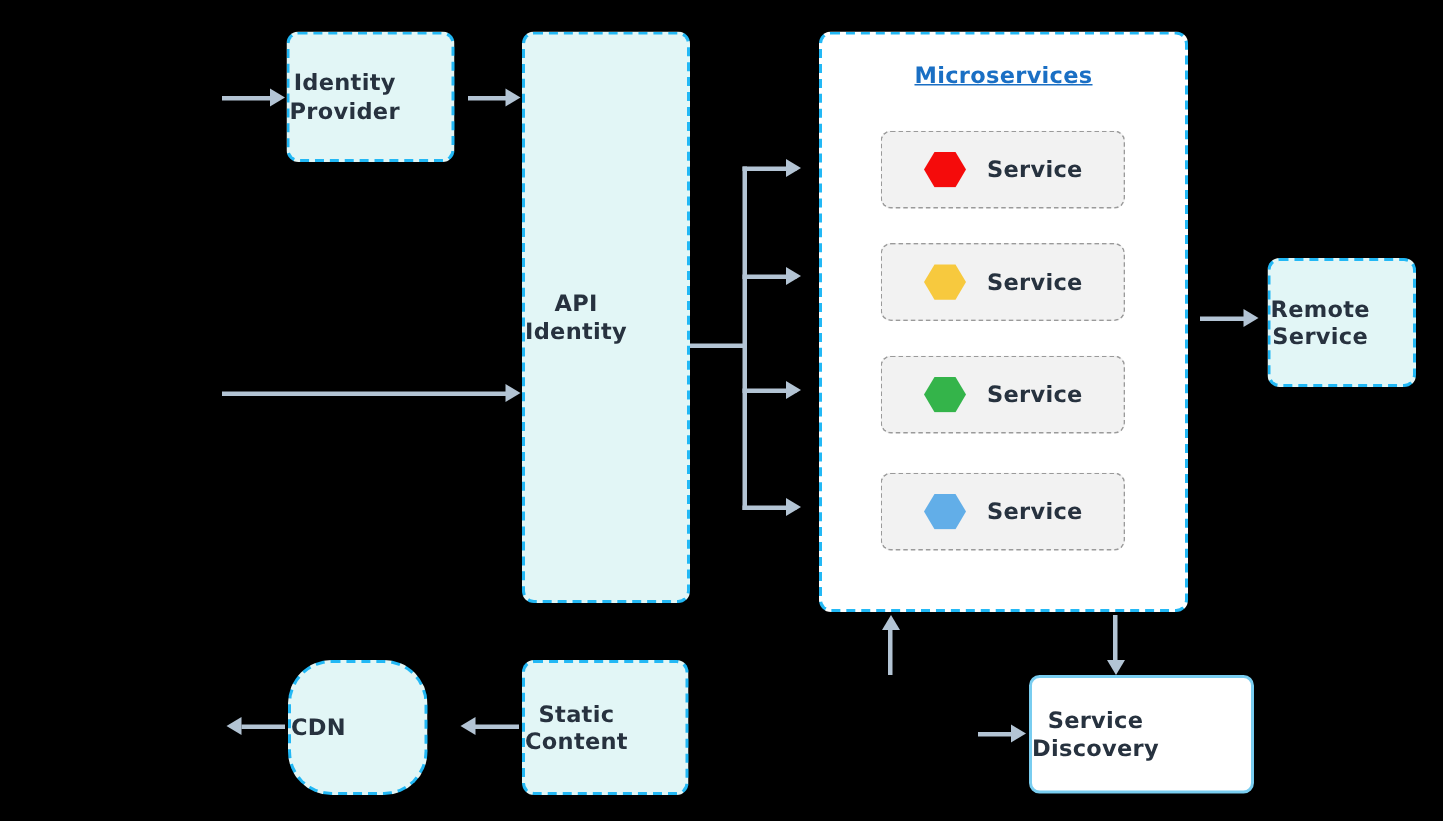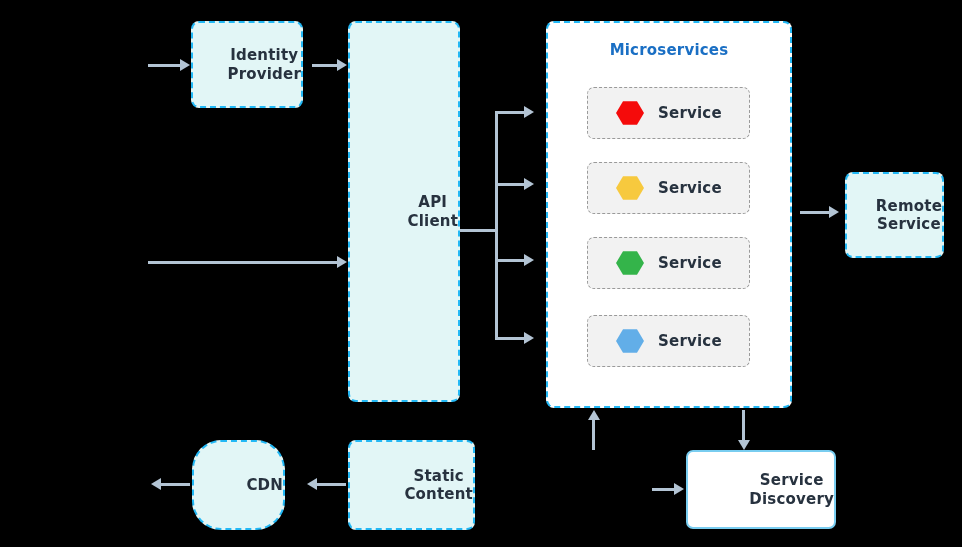--- a/index.html
+++ b/index.html
@@ -16,24 +16,23 @@
     font-family: "DejaVu Sans", "Liberation Sans", sans-serif;
     overflow: hidden;
   }
 
   
   .node {
     position: absolute;
     box-sizing: border-box;
     display: flex;
     align-items: center;
-    justify-content: flex-end;
+    justify-content: flex-start;
     text-align: center;
     line-height: 1.22;
-    padding-left: 30px;
   }
   .node-label {
     display: block;
     white-space: pre-line;
     color: #27323f;
     font-weight: bold;
     font-size: 15px;
     letter-spacing: .2px;
   }
 
@@ -72,20 +71,21 @@
   #microservices-title {
     position: absolute;
     left: 0;
     right: 0;
     top: 18px;
     text-align: center;
     color: #1a6fc4;
     font-weight: bold;
     font-size: 15px;
     letter-spacing: .2px;
+    text-decoration: underline;
   }
   .service-card {
     position: absolute;
     box-sizing: border-box;
     background: #f2f2f2;
     border: 1px dashed #9a9a9a;
     border-radius: 7px;
     display: flex;
     align-items: center;
     padding-left: 28px;
@@ -144,21 +144,21 @@
 <div id="canvas">
 
 
   <div class="node box-dashed" style="left:191px; top:21px; width:112px; height:87px;">
     <span class="node-label">Identity
 Provider</span>
   </div>
 
   <div class="node box-dashed" style="left:348px; top:21px; width:112px; height:381px;">
     <span class="node-label">API
-Client</span>
+Identity</span>
   </div>
 
   <div class="panel" style="position:absolute; left:546px; top:21px; width:242px; height:383px;">
 
     <div id="microservices-title">Microservices</div>
 
     <div class="service-card" style="left:39px; top:64px; width:163px; height:52px;">
       <span class="hex" style="background:#f50b0b;"></span>
       <span class="service-text">Service</span>
     </div>
@@ -181,21 +181,21 @@
 
   <div class="node box-dashed" style="left:845px; top:172px; width:99px; height:86px;">
     <span class="node-label">Remote
 Service</span>
   </div>
 
   <div class="node box-dashed" style="left:192px; top:440px; width:93px; height:90px;border-radius:29px;">
     <span class="node-label">CDN</span>
   </div>
 
-  <div class="node box-dashed" style="left:348px; top:440px; width:127px; height:90px;">
+  <div class="node box-dashed" style="left:348px; top:440px; width:111px; height:90px;">
     <span class="node-label">Static
 Content</span>
   </div>
 
 
   <div class="node box-solid" style="left:686px; top:450px; width:150px; height:79px;">
     <span class="node-label">Service
 Discovery</span>
   </div>
 

